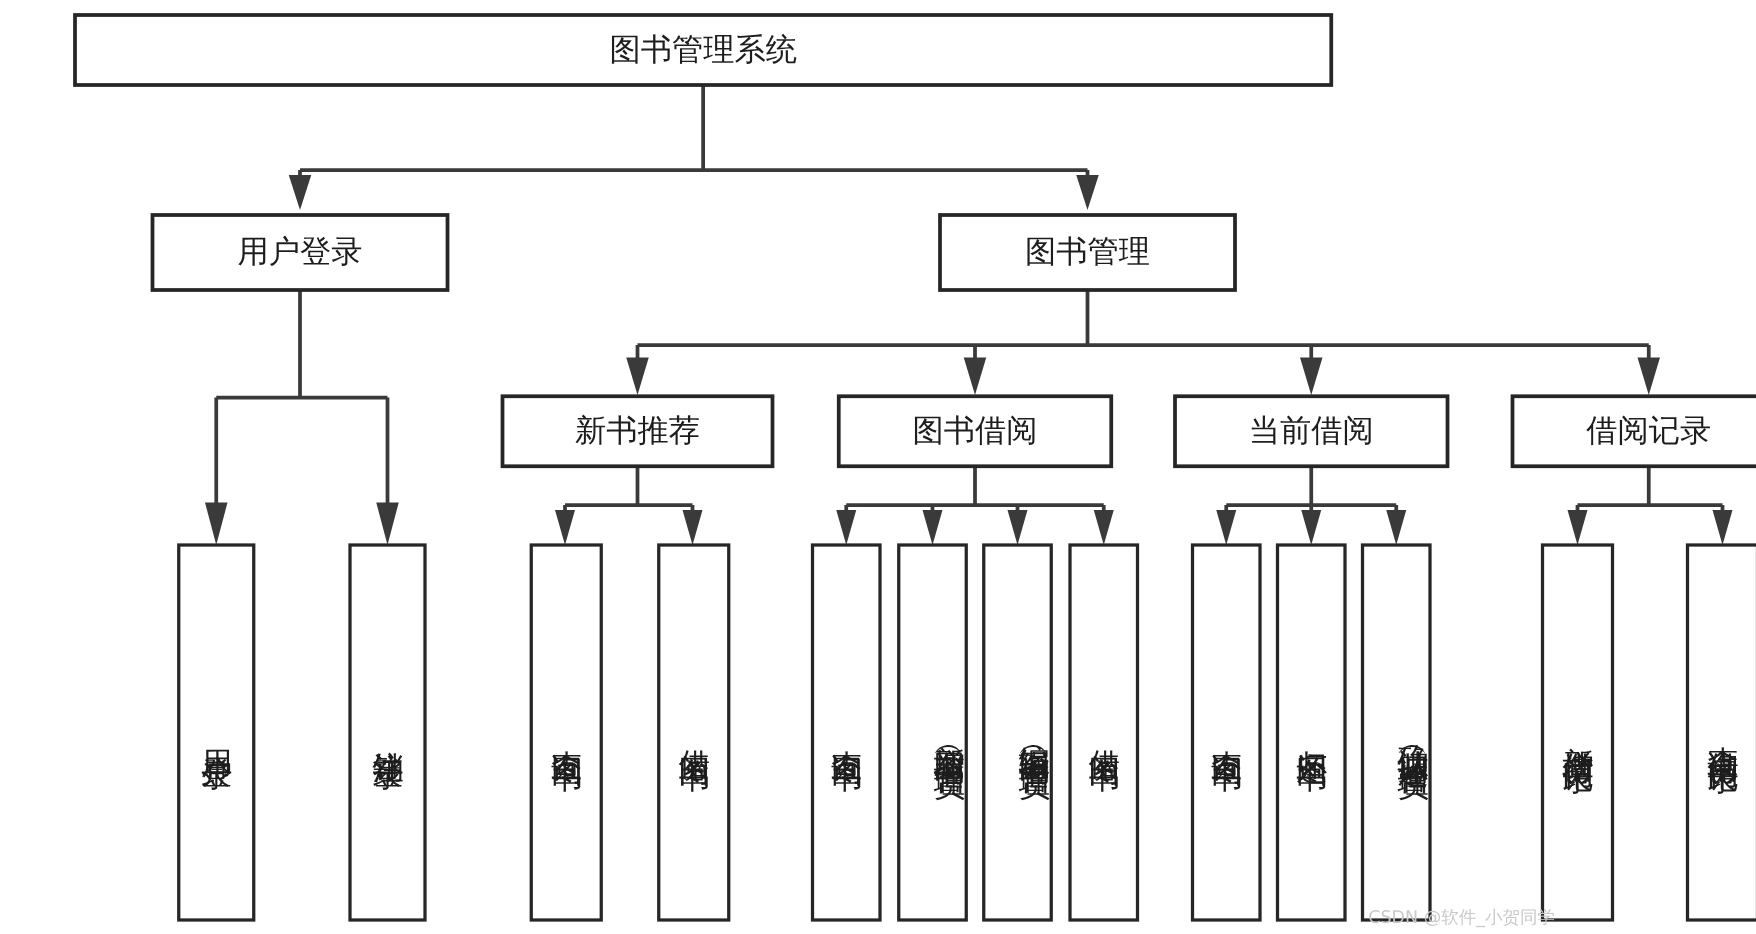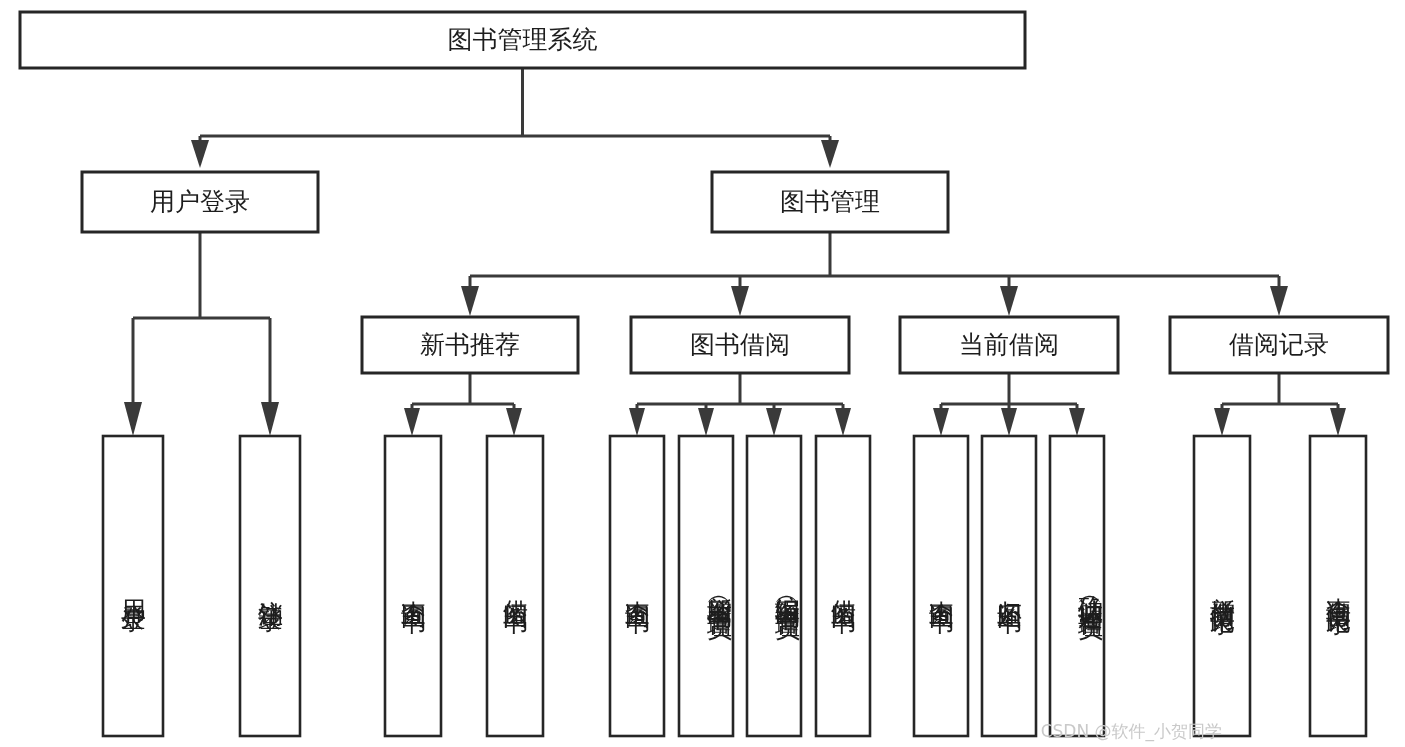--- a/index.html
+++ b/index.html
@@ -11,20 +11,21 @@
     width: 1405px;
     height: 747px;
     font-family: "DejaVu Sans", "Liberation Sans", sans-serif;
     overflow: hidden;
     position: relative;
   }
   #diagram-root {
     position: relative;
     width: 1234px;
     height: 747px;
+    margin-left: 40px;
   }
   svg.flow {
     position: absolute;
     left: 0;
     top: 0;
     width: 1405px;
     height: 747px;
     display: block;
   }
   .node-rect {
@@ -61,24 +62,24 @@
     font-size: 25px;
     line-height: 1.12;
     color: #1d1d1d;
     letter-spacing: 3px;
     white-space: nowrap;
     text-align: center;
     pointer-events: none;
   }
   .watermark {
     position: absolute;
-    right: 12px;
+    right: 30px;
     bottom: 4px;
     font-family: "DejaVu Sans", "Liberation Sans", sans-serif;
-    font-size: 17px;
+    font-size: 14px;
     color: #c9c9c9;
     white-space: nowrap;
     user-select: none;
   }
 </style>
 </head>
 <body>
 
 <div id="diagram-root">
 

